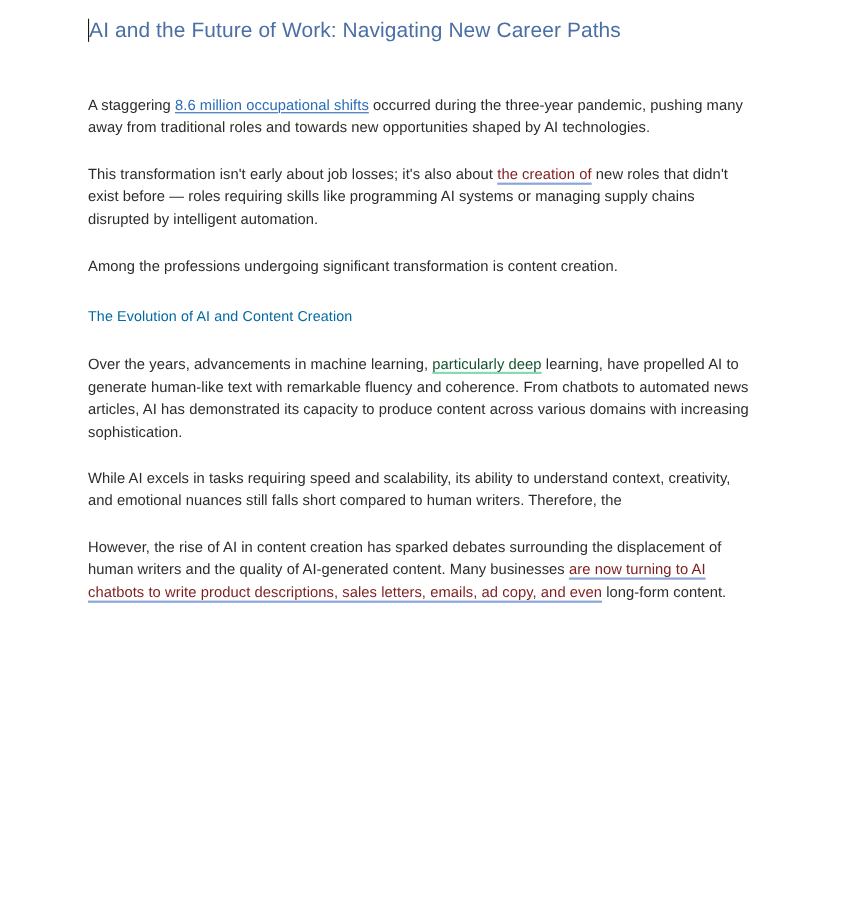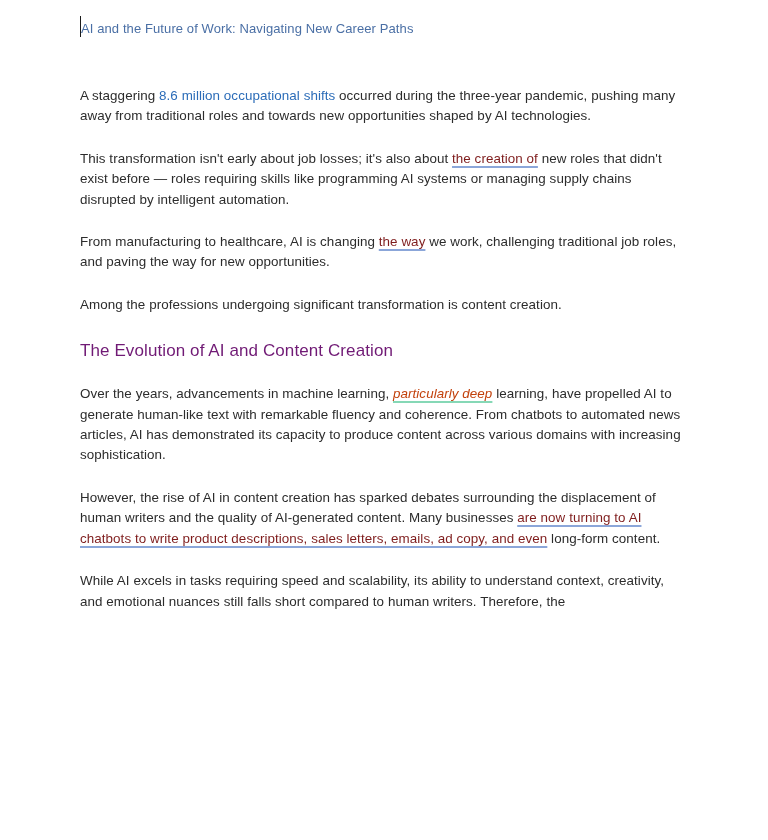--- a/index.html
+++ b/index.html
@@ -28,41 +28,41 @@
     position: absolute;
     left: 80px;
     top: 0;
     width: 610px;
   }
 
   
   .doc-title {
     position: relative;
     color: #4a6fa5;
-    font-size: 13px;
+    font-size: 19px;
     line-height: 26px;
     font-weight: 400;
     letter-spacing: 0.1px;
     margin: 0;
     padding-top: 16px;
     white-space: nowrap;
   }
   .caret {
     display: inline-block;
     width: 1px;
     height: 21px;
     background: #1a1a1a;
     vertical-align: -4px;
     margin-right: 0px;
   }
 
   
   .doc-h2 {
-    color: #701a75;
-    font-size: 17px;
+    color: #0369a1;
+    font-size: 13px;
     line-height: 22px;
     font-weight: 400;
     letter-spacing: 0.1px;
     margin: 0;
     padding-top: 25px;
     padding-bottom: 0;
   }
 
   
   .doc-p {
@@ -78,68 +78,67 @@
 
   
   #p1 { padding-top: 44px; }
   
   #p7 { padding-top: 21px; }
 
   
   a.doc-link,
   .doc-link {
     color: #2b6cb8;
+    text-decoration: underline;
     text-decoration-color: #2b6cb8;
     text-underline-offset: 2px;
     text-decoration-thickness: 1px;
     cursor: pointer;
   }
 
   .sugg-blue {
     color: #7f1d1d;
     text-decoration: underline;
     text-decoration-color: #8ba6d9;
     text-decoration-thickness: 2px;
     text-underline-offset: 3px;
     cursor: pointer;
   }
 
   .sugg-green {
-    color: #c2410c;
+    color: #14532d;
     text-decoration: underline;
     text-decoration-color: #86d8b6;
     text-decoration-thickness: 2px;
     text-underline-offset: 3px;
     cursor: pointer;
-    font-style: italic;
   }
 
   .p-seg { white-space: pre-wrap; }
 </style>
 </head>
 <body>
 
 <div id="doc-canvas">
   <div id="doc-body">
 
     <h1 class="doc-title"><span class="caret"></span><span>AI and the Future of Work: Navigating New Career Paths</span></h1>
 
     <p class="doc-p" id="p1"><span class="p-seg">A staggering </span><span class="doc-link">8.6 million occupational shifts</span><span class="p-seg"> occurred during the three-year pandemic, pushing many away from traditional roles and towards new opportunities shaped by AI technologies.</span></p>
 
 
 
     <p class="doc-p"><span class="p-seg">This transformation isn't early about job losses; it's also about </span><span class="sugg-blue">the creation of</span><span class="p-seg"> new roles that didn't exist before — roles requiring skills like programming AI systems or managing supply chains disrupted by intelligent automation.</span></p>
 
-    <p class="doc-p"><span class="p-seg">From manufacturing to healthcare, AI is changing </span><span class="sugg-blue">the way</span><span class="p-seg"> we work, challenging traditional job roles, and paving the way for new opportunities.</span></p>
 
     <p class="doc-p"><span class="p-seg">Among the professions undergoing significant transformation is content creation.</span></p>
 
     <h2 class="doc-h2"><span>The Evolution of AI and Content Creation</span></h2>
 
 
     <p class="doc-p"><span class="p-seg">Over the years, advancements in machine learning, </span><span class="sugg-green">particularly deep</span><span class="p-seg"> learning, have propelled AI to generate human-like text with remarkable fluency and coherence. From chatbots to automated news articles, AI has demonstrated its capacity to produce content across various domains with increasing sophistication.</span></p>
 
+    <p class="doc-p"><span class="p-seg">While AI excels in tasks requiring speed and scalability, its ability to understand context, creativity, and emotional nuances still falls short compared to human writers. Therefore, the</span></p>
+
     <p class="doc-p"><span class="p-seg">However, the rise of AI in content creation has sparked debates surrounding the displacement of human writers and the quality of AI-generated content. Many businesses </span><span class="sugg-blue">are now turning to AI chatbots to write product descriptions, sales letters, emails, ad copy, and even</span><span class="p-seg"> long-form content.</span></p>
-
-    <p class="doc-p"><span class="p-seg">While AI excels in tasks requiring speed and scalability, its ability to understand context, creativity, and emotional nuances still falls short compared to human writers. Therefore, the</span></p>
 
   </div>
 </div>
 
 </body></html>

